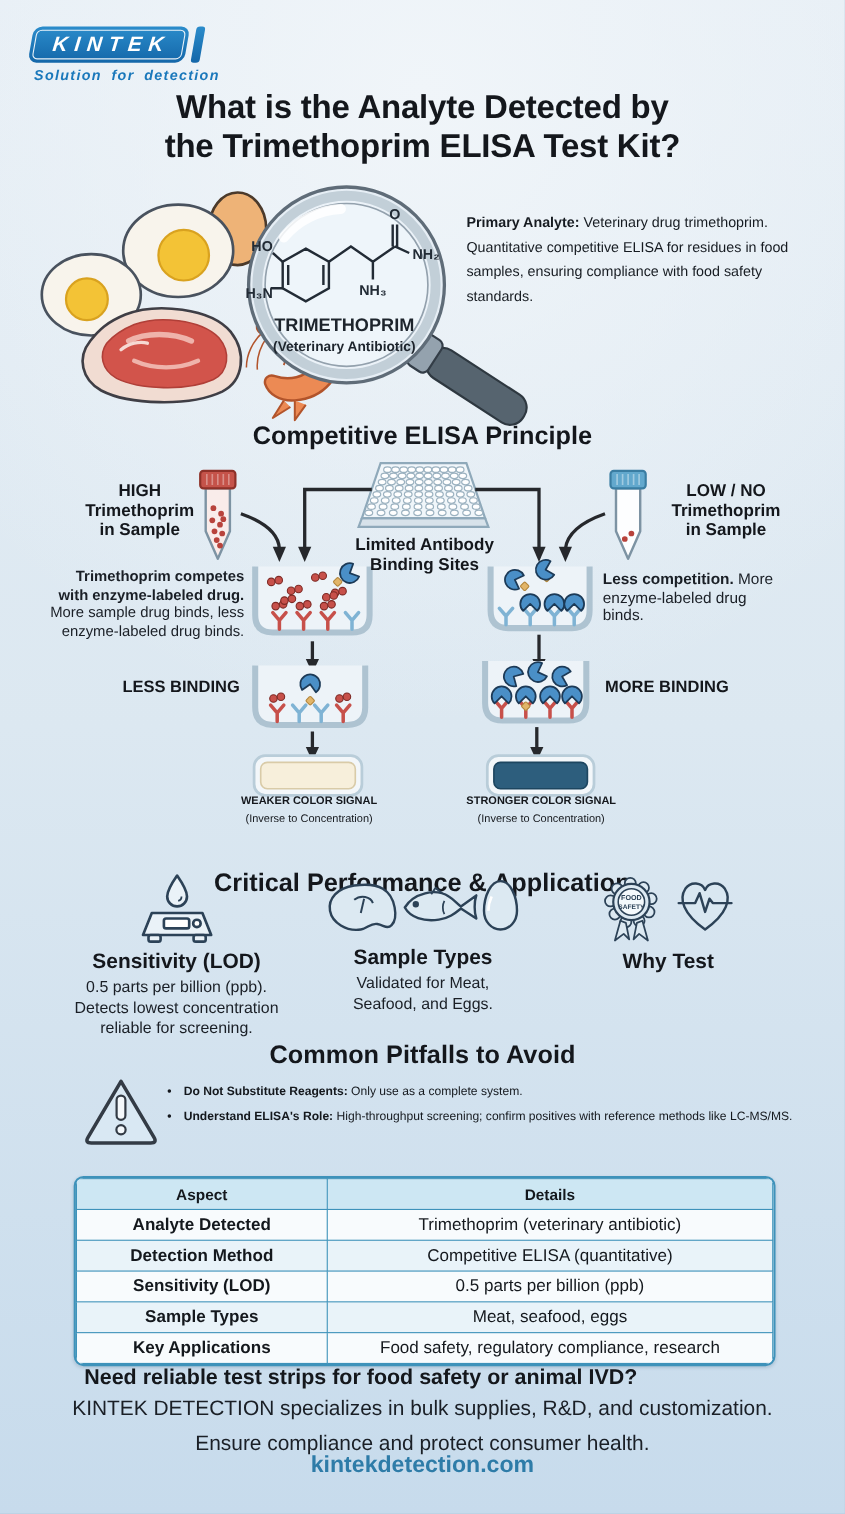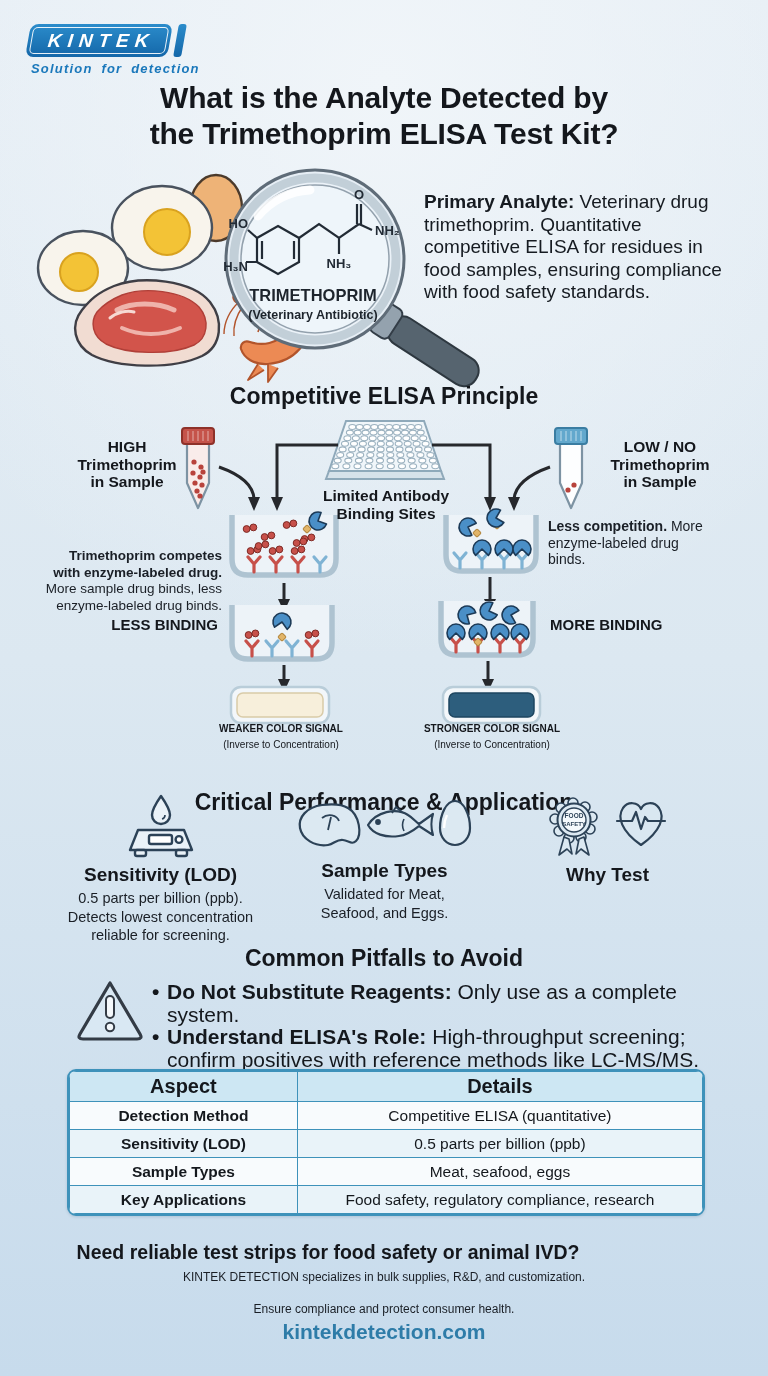--- a/index.html
+++ b/index.html
@@ -16,51 +16,51 @@
   .logo-box span{color:#fff;font-weight:bold;font-style:italic;font-size:19px;letter-spacing:6px;transform:skewX(4deg);padding-left:5px;}
   .logo-tail{position:absolute;left:176px;top:24px;width:8px;height:33px;background:linear-gradient(#2b8ccb,#1467a9);
     border-radius:3px;transform:skewX(-10deg);}
   .logo-tagline{position:absolute;left:31px;top:61px;font-size:13px;font-weight:bold;font-style:italic;
     color:#1a78bb;letter-spacing:1.2px;word-spacing:4px;}
   
   .title{position:absolute;left:0;top:80px;width:768px;text-align:center;font-size:30px;line-height:36px;
     font-weight:800;color:#14171c;letter-spacing:-.2px;}
   .h2{position:absolute;width:768px;left:0;text-align:center;font-size:23px;font-weight:800;color:#14171c;}
   
-  .hero-text{position:absolute;left:424px;top:191px;width:314px;font-size:19px;line-height:22.5px;color:#161b21;}
+  .hero-text{position:absolute;left:424px;top:191px;width:314px;font-size:13px;line-height:22.5px;color:#161b21;}
   
   .dlabel{position:absolute;font-weight:800;font-size:15.5px;line-height:17.5px;text-align:center;color:#14171c;}
   .dlabel span{display:block;}
   .note{position:absolute;font-size:13.5px;line-height:16.5px;color:#1a1f26;}
   .note .nb{font-weight:800;}
   .bindlbl{position:absolute;font-weight:800;font-size:15px;color:#14171c;}
   .siglbl{position:absolute;width:182px;text-align:center;font-size:10px;line-height:16px;color:#14171c;}
   .siglbl .s1{font-weight:800;display:block;}
   .siglbl .s2{display:block;}
   
   .pcol{position:absolute;display:flex;flex-direction:column;align-items:center;text-align:center;}
   .pcol .ptitle{font-size:19px;font-weight:800;color:#14171c;margin-top:5px;}
   .pcol .ptext{font-size:14.5px;line-height:18.5px;margin-top:3px;color:#1a1f26;text-align:center;}
   
   .pit-list{position:absolute;left:150px;top:981px;width:578px;}
-  .pit-item{position:relative;padding-left:17px;font-size:21px;line-height:22.5px;color:#14181d;}
+  .pit-item{position:relative;padding-left:17px;font-size:11px;line-height:22.5px;color:#14181d;}
   .pit-item:before{content:"\2022";position:absolute;left:2px;font-weight:bold;}
   .pit-item b{font-weight:800;}
   
   .tbl-wrap{position:absolute;left:67px;top:1069px;width:634px;border:2.5px solid #3e92ba;border-radius:9px;
     overflow:hidden;background:#fbfdfe;box-shadow:0 1px 3px rgba(40,80,110,.18);}
   table.spec{width:100%;border-collapse:collapse;font-size:15.5px;color:#14181d;}
   table.spec th,table.spec td{border:1.4px solid #3e92ba;padding:3px 6px;text-align:center;height:21px;}
-  table.spec th{background:#cde7f3;font-weight:800;font-size:20px;}
+  table.spec th{background:#cde7f3;font-weight:800;font-size:14px;}
   table.spec td.aspect{font-weight:800;width:36%;}
   table.spec tr:nth-child(odd) td{background:#f8fbfd;}
   table.spec tr:nth-child(even) td{background:#e9f3f9;}
   
   .foot-q{position:absolute;left:0;top:1241px;width:656px;text-align:center;font-size:19.5px;font-weight:800;color:#14171c;}
-  .foot-l{position:absolute;left:0;width:768px;text-align:center;font-size:12px;color:#1a1f26;}
+  .foot-l{position:absolute;left:0;width:768px;text-align:center;font-size:19px;color:#1a1f26;}
   .foot-site{position:absolute;left:0;top:1320px;width:768px;text-align:center;font-size:21px;font-weight:800;color:#2e7ca8;cursor:pointer;}
 </style>
 </head>
 <body>
 
 <div id="page">
 
   <div class="logo-box">
       <span>KINTEK</span>
     </div>
@@ -378,21 +378,21 @@
   </div>
   <div class="dlabel" style="left:585px;top:438px;width:150px;">
     <span>LOW / NO</span>
       <span>Trimethoprim</span>
       <span>in Sample</span>
   </div>
   <div class="dlabel" style="left:308px;top:487px;width:156px;">
     <span>Limited Antibody</span>
       <span>Binding Sites</span>
   </div>
-  <div class="note" style="left:42px;top:516px;width:180px;text-align:right;margin-top:32px;">
+  <div class="note" style="left:42px;top:516px;width:180px;text-align:right;">
     <span class="nb">Trimethoprim competes with enzyme-labeled drug.</span><span> More sample drug binds, less enzyme-labeled drug binds.</span>
   </div>
   <div class="note" style="left:548px;top:518px;width:168px;font-size:14px;">
     <span class="nb">Less competition.</span><span> More enzyme-labeled drug binds.</span>
   </div>
   <div class="bindlbl" style="left:58px;top:616px;width:160px;text-align:right;">LESS BINDING</div>
   <div class="bindlbl" style="left:550px;top:616px;width:160px;">MORE BINDING</div>
   <div class="siglbl" style="left:190px;top:721px;">
     <span class="s1">WEAKER COLOR SIGNAL</span>
       <span class="s2">(Inverse to Concentration)</span>
@@ -479,20 +479,24 @@
 
   <div class="tbl-wrap">
     <table class="spec">
       <thead>
         <tr>
           <th>Aspect</th>
           <th>Details</th>
         </tr>
       </thead>
       <tbody>
+        <tr>
+            <td class="aspect">Analyte Detected</td>
+            <td>Trimethoprim (veterinary antibiotic)</td>
+          </tr>
         <tr>
             <td class="aspect">Detection Method</td>
             <td>Competitive ELISA (quantitative)</td>
           </tr>
         <tr>
             <td class="aspect">Sensitivity (LOD)</td>
             <td>0.5 parts per billion (ppb)</td>
           </tr>
         <tr>
             <td class="aspect">Sample Types</td>

